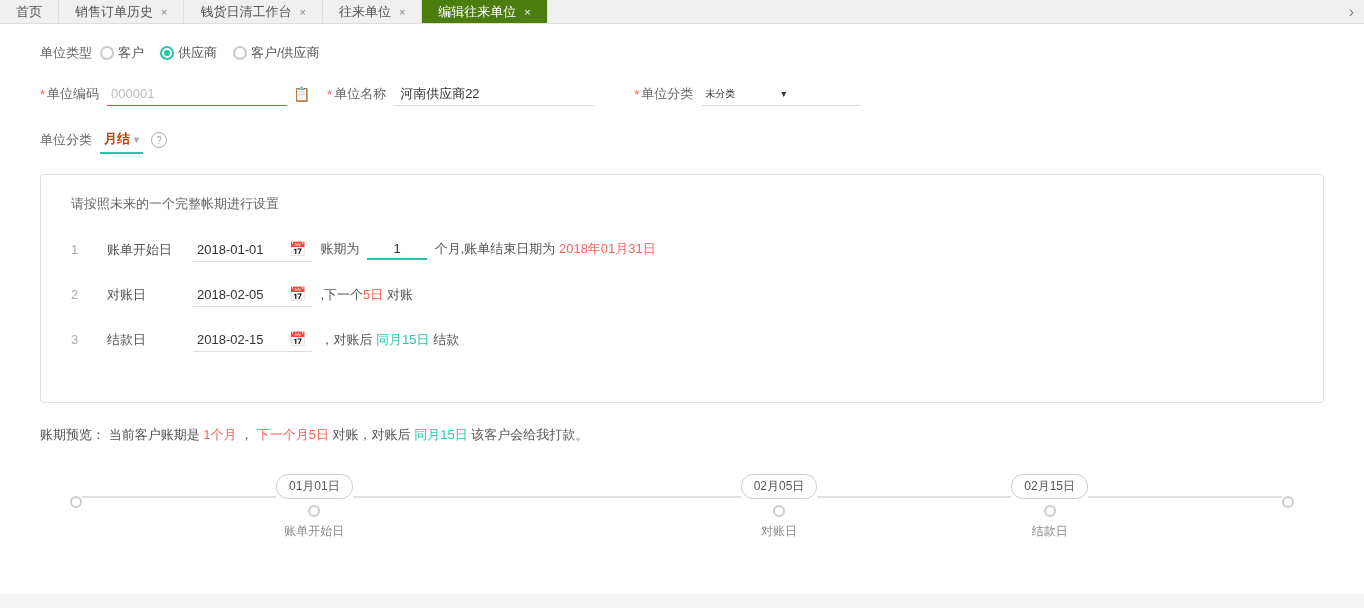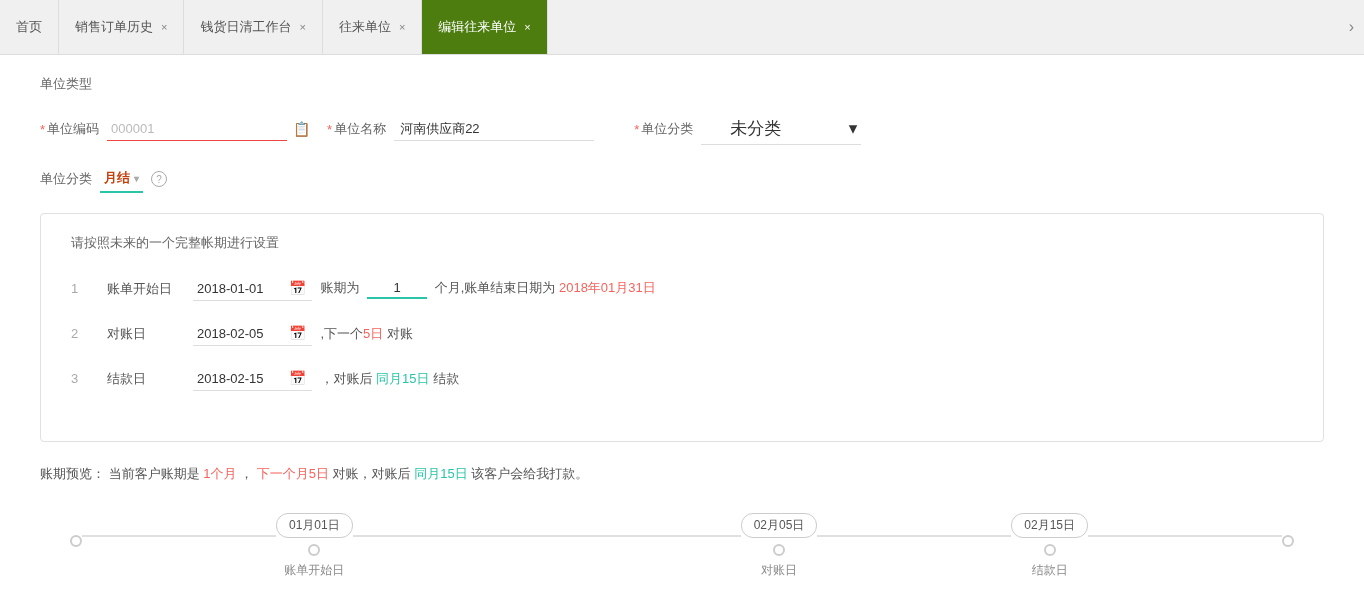--- a/index.html
+++ b/index.html
@@ -4,21 +4,21 @@
   <style>
     * { box-sizing: border-box; margin: 0; padding: 0; }
     body { font-family: "Microsoft YaHei", "PingFang SC", sans-serif; font-size: 13px; background: #f5f5f5; color: #333; }
 
     
     .tab-bar {
       display: flex;
       align-items: center;
       background: #f0f0f0;
       border-bottom: 1px solid #ddd;
-      height: 55px;
+      height: 24px;
       padding: 0 0;
     }
     .tab {
       display: flex;
       align-items: center;
       padding: 0 16px;
       height: 100%;
       cursor: pointer;
       font-size: 13px;
       color: #555;
@@ -148,23 +148,22 @@
     
     .select-wrapper {
       display: flex;
       align-items: center;
       border-bottom: 1px solid #ddd;
       width: 160px;
       padding: 4px 4px;
     }
     .select-wrapper span {
       flex: 1;
-      font-size: 17px;
+      font-size: 10px;
       color: #333;
-      text-align: right;
     }
     .chevron-icon {
       color: #999;
       font-size: 12px;
     }
 
     
     .payment-condition-row {
       display: flex;
       align-items: center;
@@ -345,20 +344,34 @@
     <span>编辑往来单位</span>
     <span class="close-btn">×</span>
   </div>
   <div class="tab-more">›</div>
 </div>
 
 <div class="main-content">
 
   <div class="form-row">
     <span class="form-label">单位类型</span>
+    <div class="radio-group">
+      <label class="radio-item">
+        <div class="radio-circle"></div>
+        <span>客户</span>
+      </label>
+      <label class="radio-item">
+        <div class="radio-circle checked"></div>
+        <span>供应商</span>
+      </label>
+      <label class="radio-item">
+        <div class="radio-circle"></div>
+        <span>客户/供应商</span>
+      </label>
+    </div>
   </div>
 
   <div class="form-row">
     <div class="field-group">
       <span class="required-star">*</span>
       <span class="form-label">单位编码</span>
       <div class="input-with-icon">
         <input type="text" value="000001" style="color: rgb(187, 187, 187);">
         <span class="calendar-icon">📋</span>
       </div>

